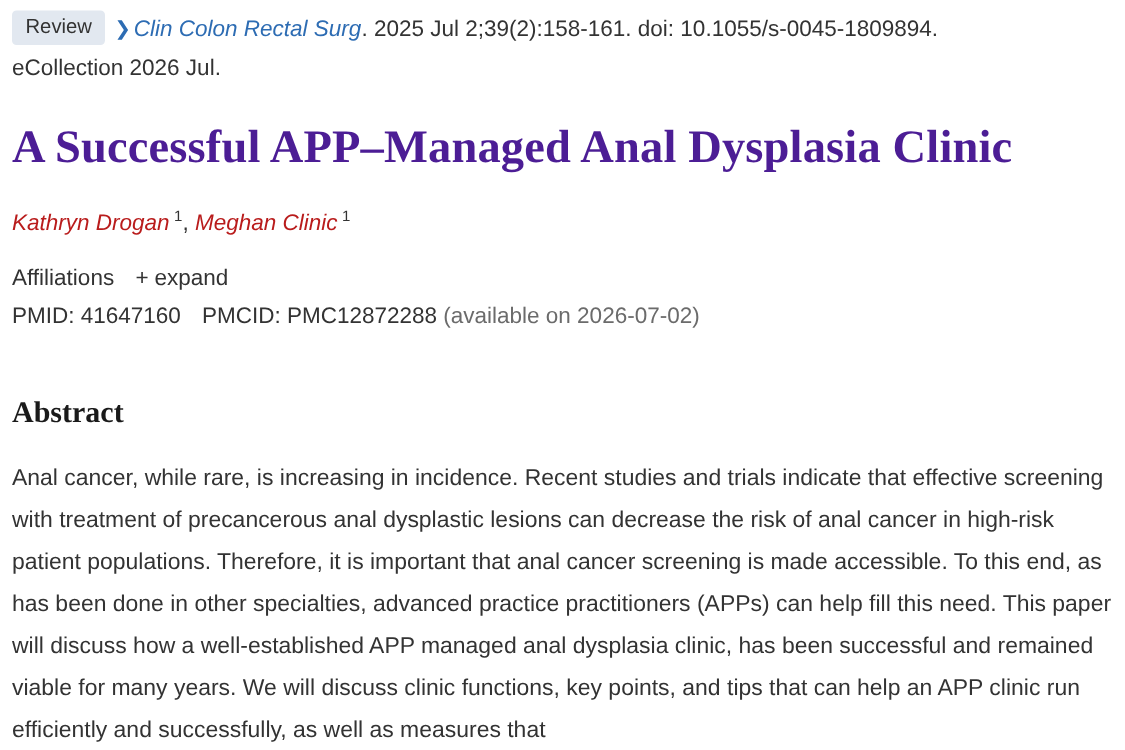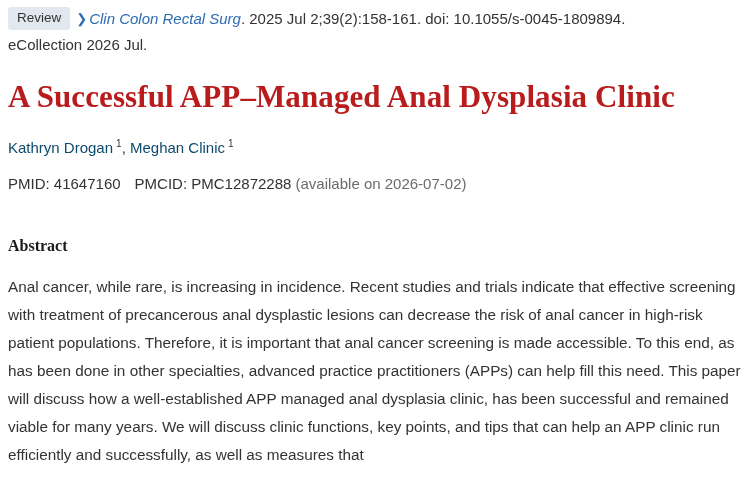--- a/index.html
+++ b/index.html
@@ -53,35 +53,36 @@
     cursor: pointer;
   }
   .cite-rest { color: #333333; }
 
   
   .title {
     font-family: "Liberation Serif", serif;
     font-size: 31px;
     line-height: 38px;
     font-weight: 700;
-    color: #b91c1c;
+    color: #4c1d95;
     margin: 20px 0 0 0;
     letter-spacing: 0.1px;
   }
 
   
   .authors {
     margin-top: 17px;
     font-size: 15px;
     line-height: 22px;
   }
   .author {
-    color: #0c4a6e;
+    color: #b91c1c;
     text-decoration: none;
     cursor: pointer;
+    font-style: italic;
   }
   .sup {
     font-size: 10px;
     vertical-align: super;
     color: #333333;
     margin-left: 3px;
   }
   .sep { color: #333333; }
 
   
@@ -99,21 +100,21 @@
     background: none;
     border: none;
     font-family: "Liberation Sans", sans-serif;
     font-size: 15px;
     padding: 0;
   }
   .plus { font-size: 15px; margin-right: 4px; }
 
   
   .ids {
-    margin-top: 13px;
+    margin-top: 3px;
     font-size: 15px;
     line-height: 23px;
     color: #333333;
   }
   .ids .gap { display: inline-block; width: 14px; }
   .muted { color: #6b6b6b; }
   .doi-row { margin-top: 1px; }
   .doi-link {
     color: #2d6cb3;
     text-decoration: none;
@@ -125,21 +126,21 @@
     height: 11px;
     margin-left: 3px;
     position: relative;
     vertical-align: -1px;
   }
   .ext-icon svg { display: block; }
 
   
   .abstract-heading {
     font-family: "Liberation Serif", serif;
-    font-size: 16px;
+    font-size: 20px;
     font-weight: 700;
     color: #1a1a1a;
     margin: 42px 0 0 0;
   }
   .abstract-body {
     margin-top: 18px;
     font-size: 15.3px;
     line-height: 28px;
     color: #333333;
     text-align: left;
@@ -155,20 +156,24 @@
     <div>eCollection 2026 Jul.</div>
   </div>
 
   <h1 class="title">A Successful APP–Managed Anal Dysplasia Clinic</h1>
 
   <div class="authors">
     <a class="author" href="#">Kathryn Drogan</a><span class="sup">1</span><span class="sep">,</span>
     <a class="author" href="#">Meghan Clinic</a><span class="sup">1</span>
   </div>
 
+  <div class="affil-row">
+    <span class="affil-label">Affiliations</span>
+    <button class="expand-btn"><span class="plus">+</span><span>expand</span></button>
+  </div>
 
   <div class="ids">
     <div>
       <span>PMID:</span>
       <span>41647160</span><span class="gap"></span><span>PMCID:</span>
       <span>PMC12872288</span>
       <span class="muted">(available on 2026-07-02)</span>
     </div>
   </div>
 

